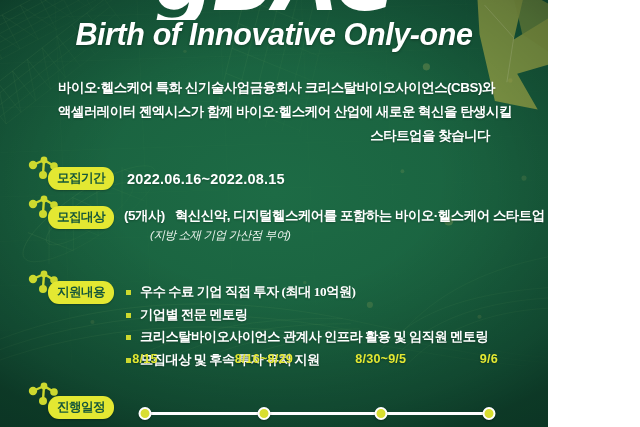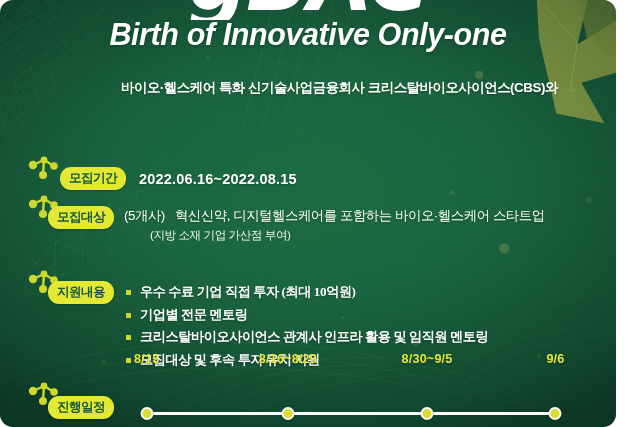--- a/index.html
+++ b/index.html
@@ -7,26 +7,25 @@
 
   html, body {
     width: 640px;
     height: 427px;
     overflow: hidden;
     font-family: "Liberation Sans", "DejaVu Sans", sans-serif;
   }
 
   .poster {
     position: relative;
-    width: 616px;
+    width: 548px;
     height: 427px;
     background:
       radial-gradient(ellipse 90% 75% at 50% 45%, #1d6b45 0%, #1a6340 45%, #14563a 78%, #0f4a32 100%);
     overflow: hidden;
-    border-radius: 13px;
   }
 
   
   .bg-layer {
     position: absolute;
     inset: 0;
     pointer-events: none;
   }
 
   .bg-mesh { opacity: 0.40; }
@@ -128,55 +127,55 @@
     white-space: nowrap;
     box-shadow: 0 1px 2px rgba(0,0,0,0.25);
   }
 
   .section-body {
     color: #ffffff;
     margin-left: 13px;
   }
 
   
-  #section-period { top: 167px; left: 48px; margin-left: 12px; }
+  #section-period { top: 167px; left: 48px; }
   #section-period .section-body {
     font-size: 14.5px;
     font-weight: 700;
     letter-spacing: 0.2px;
     line-height: 22px;
     padding-top: 1px;
     text-shadow: 0 1px 2px rgba(0,0,0,0.25);
   }
 
   
   #section-target { top: 206px; left: 48px; justify-content: center; }
   #section-target .section-body { margin-left: 10px; }
 
   .target-main {
     font-size: 13.4px;
-    font-weight: 400;
+    font-weight: 700;
     letter-spacing: -0.45px;
     line-height: 20px;
     white-space: nowrap;
     text-shadow: 0 1px 2px rgba(0,0,0,0.25);
   }
   .target-count { margin-right: 10px; }
 
   .target-sub {
     display: block;
     font-size: 11.6px;
     font-weight: 400;
     letter-spacing: -0.45px;
     line-height: 17.5px;
     color: #edf4ee;
     white-space: nowrap;
   }
   .target-sub.indent-1 { padding-left: 21px; margin-top: 3px; }
-  .target-sub.indent-2 { padding-left: 26px; }
+  .target-sub.indent-2 { padding-left: 26px; font-style: italic; }
 
   
   #section-support { top: 281px; left: 48px; font-family: Liberation Serif, serif; }
   #section-support .section-body { margin-left: 12px; padding-top: 0px; }
 
   .bullet-list { list-style: none; }
   .bullet-item {
     position: relative;
     padding-left: 14px;
     font-size: 13.2px;
@@ -336,20 +335,22 @@
 
   <div class="header">
     <div class="logo-strip">
       <div class="logo-text">gBAC</div>
     </div>
     <div class="tagline">Birth of Innovative Only-one</div>
   </div>
 
   <div class="intro">
     <span class="intro-line">바이오·헬스케어 특화 신기술사업금융회사 크리스탈바이오사이언스(CBS)와</span>
+    <span class="intro-line">액셀러레이터 젠엑시스가 함께 바이오·헬스케어 산업에 새로운 혁신을 탄생시킬</span>
+    <span class="intro-line">스타트업을 찾습니다</span>
   </div>
 
   <svg class="molecule" style="top:154px; left:26px;" viewBox="0 0 36 34" aria-hidden="true">
     <g stroke="#cdd92e" stroke-width="2.4" fill="none">
       <path d="M7,11 L18,6 M18,6 L28,12 M18,6 L17,20"></path>
     </g>
     <g fill="#cdd92e">
       <circle cx="7" cy="11" r="4.2"></circle>
       <circle cx="18" cy="6" r="3.4"></circle>
       <circle cx="28" cy="12" r="3.8"></circle>

